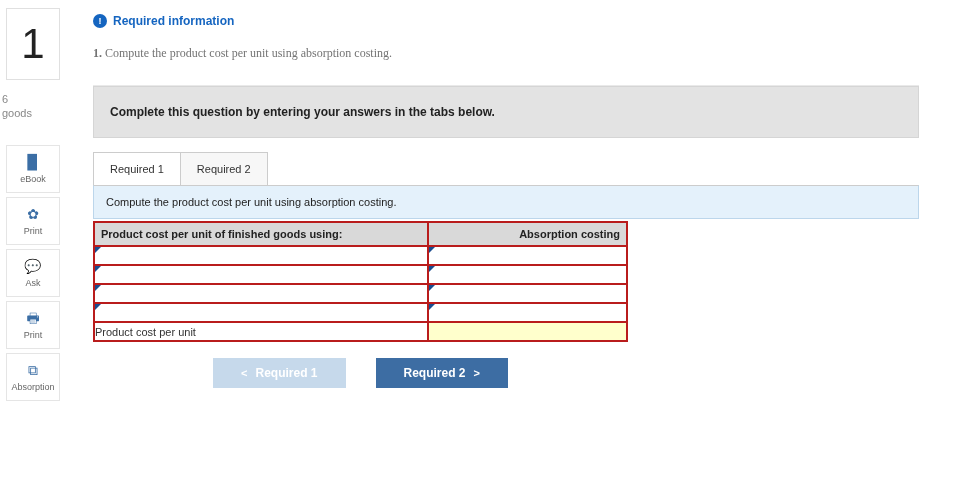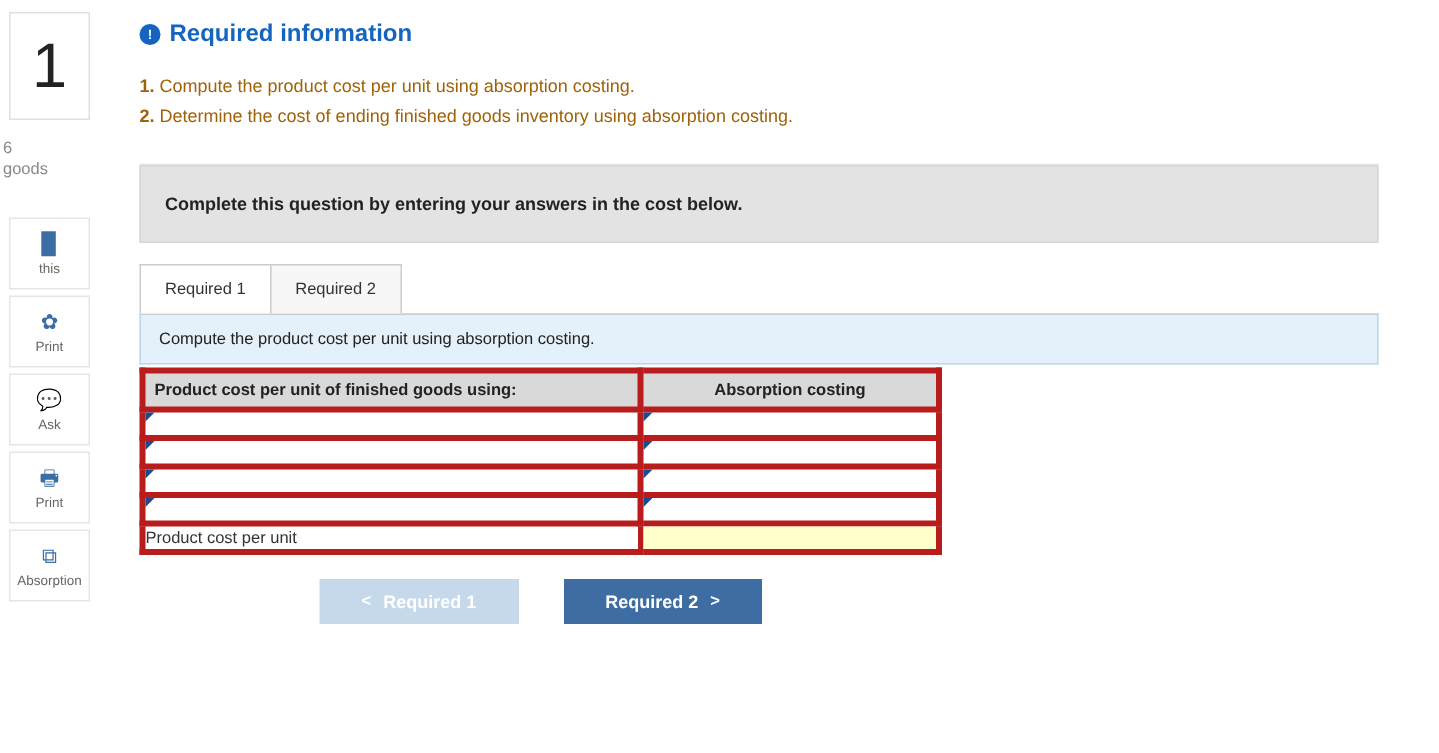--- a/index.html
+++ b/index.html
@@ -9,33 +9,33 @@
   .qnum-box { border: 1px solid #e0e0e0; width: 54px; height: 72px; margin: 0 0 12px 6px; display: flex; align-items: center; justify-content: center; }
   .qnum { font-size: 42px; font-weight: 300; color: #222; }
   .points { color: #888; font-size: 11px; line-height: 1.3; margin-left: 2px; }
   .tools { margin-top: 24px; }
   .tool { width: 54px; border: 1px solid #e5e5e5; margin: 0 0 4px 6px; padding: 8px 0; text-align: center; cursor: pointer; }
   .tool-icon { font-size: 14px; color: #3b6ea5; height: 16px; line-height: 16px; }
   .tool-label { font-size: 9px; color: #666; margin-top: 4px; }
   .main { flex: 1; padding: 14px 40px 20px 18px; }
   .req-info { display: flex; align-items: center; margin-bottom: 16px; }
   .info-badge { width: 14px; height: 14px; border-radius: 50%; background: #1565c0; color: #fff; font-size: 9px; font-weight: bold; display: flex; align-items: center; justify-content: center; margin-right: 6px; }
-  .req-info-label { color: #1565c0; font-weight: bold; font-size: 16px; }
-  .instructions { margin: 12px 0 22px 0; line-height: 1.6; color: #a16207; }
+  .req-info-label { color: #1565c0; font-weight: bold; font-size: 12px; }
+  .instructions { margin: 12px 0 22px 0; line-height: 1.6; color: #737373; font-family: Liberation Serif, serif; }
   .instructions .line { margin-bottom: 1px; }
   .instr-num { font-weight: bold; }
   .tabs-wrap { border-top: 1px solid #e9e9e9; }
   .complete-banner { background: #e3e3e3; padding: 18px 16px; font-weight: bold; color: #222; border: 1px solid #d5d5d5; }
   .tabs { display: flex; margin-top: 14px; border-bottom: 1px solid #ccc; }
   .tab { padding: 10px 16px; border: 1px solid #ccc; border-bottom: none; font-size: 11px; color: #333; cursor: pointer; background: #fff; margin-right: -1px; }
   .tab.active { font-weight: normal; position: relative; z-index: 2; background: #fff; }
   .tab.inactive { background: #f7f7f7; }
   .tab-prompt { background: #e4f1fb; border: 1px solid #bcd6eb; border-top: 1px solid #ccc; padding: 10px 12px; font-size: 11px; color: #222; margin-top: -1px; }
   .answer-table { border-collapse: collapse; margin-top: 2px; width: 535px; }
-  .answer-table th, .answer-table td { border: 4px solid #b91c1c; font-size: 11px; }
+  .answer-table th, .answer-table td { border: 2px solid #b91c1c; font-size: 11px; }
   .answer-table th { background: #d9d9d9; font-weight: bold; text-align: left; padding: 5px 6px; color: #222; }
   .answer-table td { height: 19px; padding: 0; position: relative; margin-left: 24px; }
   .col1 { width: 335px; }
   .col2 { width: 200px; }
   .cell-input { width: 100%; height: 100%; border: none; padding: 0 4px; font-size: 11px; background: transparent; }
   .cell-mark { position: absolute; left: 0; top: 0; width: 0; height: 0; border-style: solid; border-width: 6px 6px 0 0; border-color: #1a4d8f transparent transparent transparent; }
   .total-row td { border-top: 2px solid #333; }
   .total-label { padding: 3px 6px; font-size: 11px; background: #fff; }
   .total-cell { background: #ffffcc; }
   .nav-btns { display: flex; gap: 30px; justify-content: center; margin-top: 16px; width: 535px; }
@@ -52,21 +52,21 @@
     <div class="qnum-box">
       <div class="qnum">1</div>
     </div>
     <div class="points">
       <span>6</span><br>
       <span>goods</span>
     </div>
     <div class="tools">
       <div class="tool">
         <div class="tool-icon">▉</div>
-        <div class="tool-label">this</div>
+        <div class="tool-label">eBook</div>
       </div>
       <div class="tool">
         <div class="tool-icon">✿</div>
         <div class="tool-label">Print</div>
       </div>
       <div class="tool">
         <div class="tool-icon">💬</div>
         <div class="tool-label">Ask</div>
       </div>
       <div class="tool">
@@ -81,38 +81,37 @@
   </div>
 
   <div class="main">
     <div class="req-info">
       <div class="info-badge">!</div>
       <div class="req-info-label">Required information</div>
     </div>
 
     <div class="instructions">
       <div class="line"><span class="instr-num">1.</span> <span>Compute the product cost per unit using absorption costing.</span></div>
-      <div class="line"><span class="instr-num">2.</span> <span>Determine the cost of ending finished goods inventory using absorption costing.</span></div>
     </div>
 
     <div class="tabs-wrap">
-      <div class="complete-banner">Complete this question by entering your answers in the cost below.</div>
+      <div class="complete-banner">Complete this question by entering your answers in the tabs below.</div>
 
       <div class="tabs">
         <div class="tab active">Required 1</div>
         <div class="tab inactive">Required 2</div>
       </div>
 
       <div class="tab-prompt">Compute the product cost per unit using absorption costing.</div>
 
       <table class="answer-table">
         <thead>
           <tr>
             <th class="col1">Product cost per unit of finished goods using:</th>
-            <th class="col2" style="text-align:center">Absorption costing</th>
+            <th class="col2" style="text-align:right">Absorption costing</th>
           </tr>
         </thead>
         <tbody>
           <tr>
             <td class="col1"><span class="cell-mark"></span><input class="cell-input" value="" style=""></td>
             <td class="col2"><span class="cell-mark"></span><input class="cell-input" value="" style=""></td>
           </tr>
           <tr>
             <td class="col1"><span class="cell-mark"></span><input class="cell-input" value="" style=""></td>
             <td class="col2"><span class="cell-mark"></span><input class="cell-input" value="" style=""></td>

